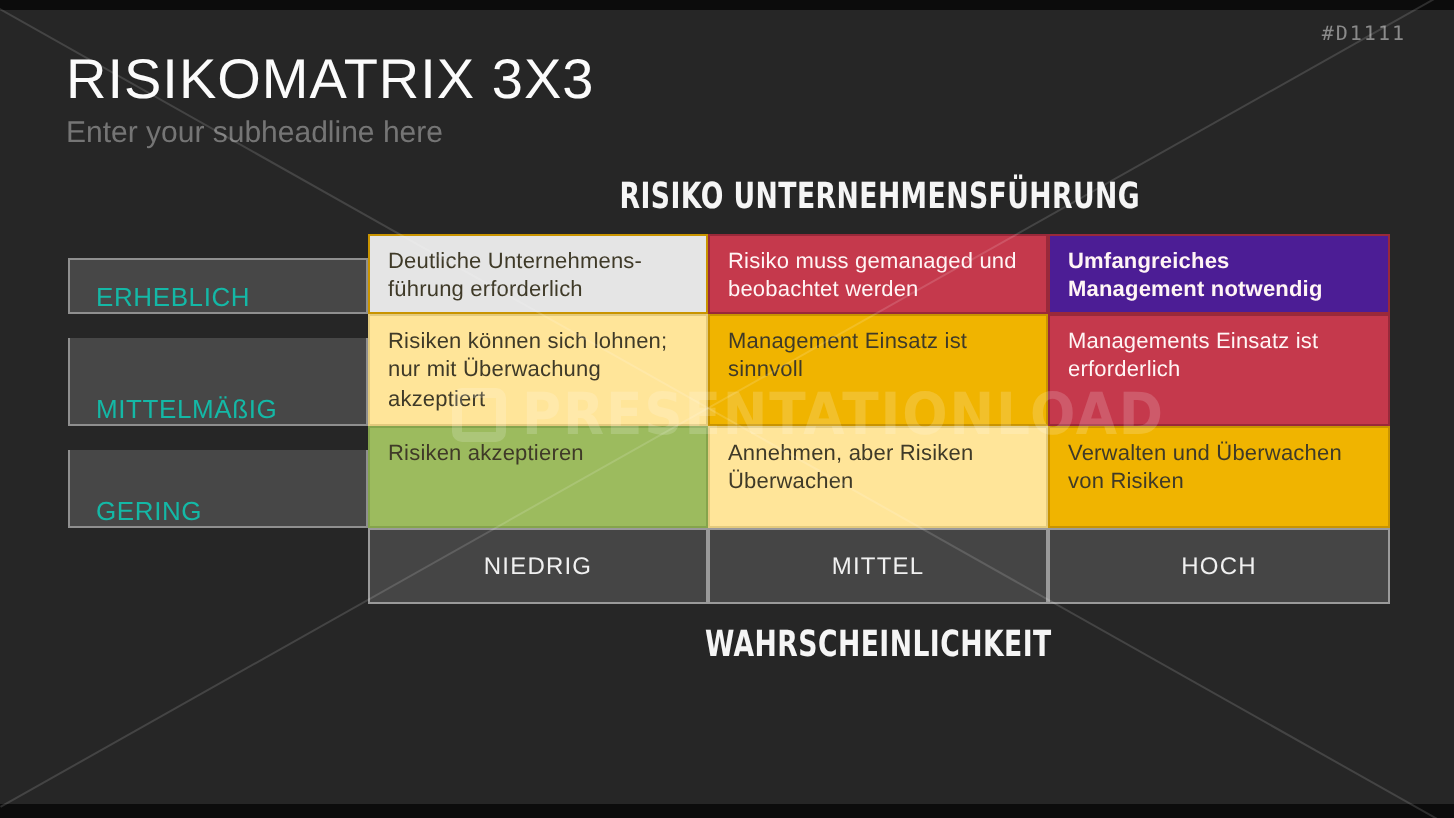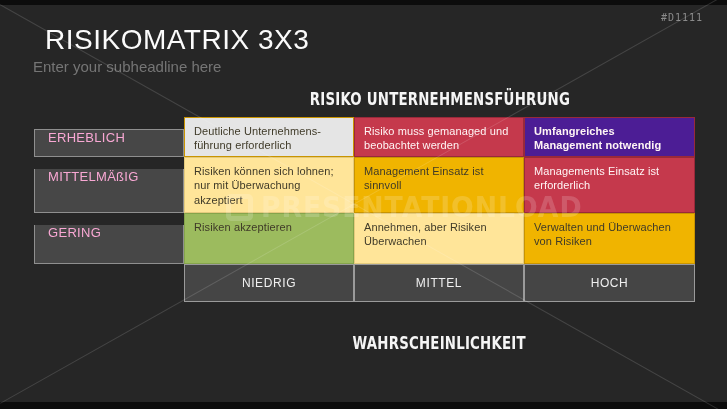--- a/index.html
+++ b/index.html
@@ -16,55 +16,55 @@
   .diag.d1 { left:0; top:4px;  transform:rotate(29.4deg); }
   .diag.d2 { left:0; top:403px; transform:rotate(-29.4deg); }
 
   .slide-code {
     position:absolute; top:12px; right:24px;
     font-family:"DejaVu Sans Mono", monospace;
     font-size:10px; color:#8a8a8a; letter-spacing:1px;
   }
   .title {
     position:absolute; left:33px; top:24px;
-    font-size:28px; color:#fbfbfb; letter-spacing:0.5px; font-weight:400;margin-left:12px;
+    font-size:28px; color:#fbfbfb; letter-spacing:0.5px; font-weight:400;
   }
   .subtitle {
     position:absolute; left:33px; top:58px;
     font-size:15px; color:#757575; font-weight:400;text-align:center;
   }
 
   .axis-label {
     position:absolute; top:88px; height:22px;
     color:#f5f5f5; white-space:nowrap;
   }
   .cond {
     display:inline-block;
     font-family:"DejaVu Sans", sans-serif;
     font-weight:700; font-size:18px; letter-spacing:0.3px;
     transform:scaleX(0.74);
   }
   .axis-impact { left:42px; }
   .axis-impact .cond { transform-origin:0 50%; }
   .axis-risk { left:184px; width:511px; text-align:center; }
   .axis-risk .cond { transform-origin:50% 50%; }
-  .axis-prob { position:absolute; top:312px; left:184px; width:511px; text-align:center; color:#f5f5f5; white-space:nowrap;margin-top:20px; }
+  .axis-prob { position:absolute; top:312px; left:184px; width:511px; text-align:center; color:#f5f5f5; white-space:nowrap; }
   .axis-prob .cond { transform-origin:50% 50%; }
 
   .table {
     position:absolute; left:34px; top:117px;
     display:grid;
     grid-template-columns:150px 170px 170px 171px;
     grid-template-rows:40px 56px 51px 38px;
     z-index:2;
   }
   .rowhead {
     background:#474747; border:1px solid #8f8f8f;
-    display:flex; align-items:flex-start; padding-left:13px;
-    color:#f9a8d4; font-size:13px; letter-spacing:0.3px;margin-top:12px;
+    display:flex; align-items:flex-end; padding-left:13px;
+    color:#14b8a6; font-size:13px; letter-spacing:0.3px;margin-top:12px;
   }
   .rowhead + .rowhead, .rh-mid, .rh-low { border-top:none; }
   .cell {
     border:1px solid rgba(0,0,0,0.25);
     padding:6px 9px 4px 9px;
     font-size:11px; line-height:1.3; letter-spacing:0.1px;
   }
   .colhead {
     background:#454545; border:1px solid #9a9a9a;
     display:flex; align-items:center; justify-content:center;

